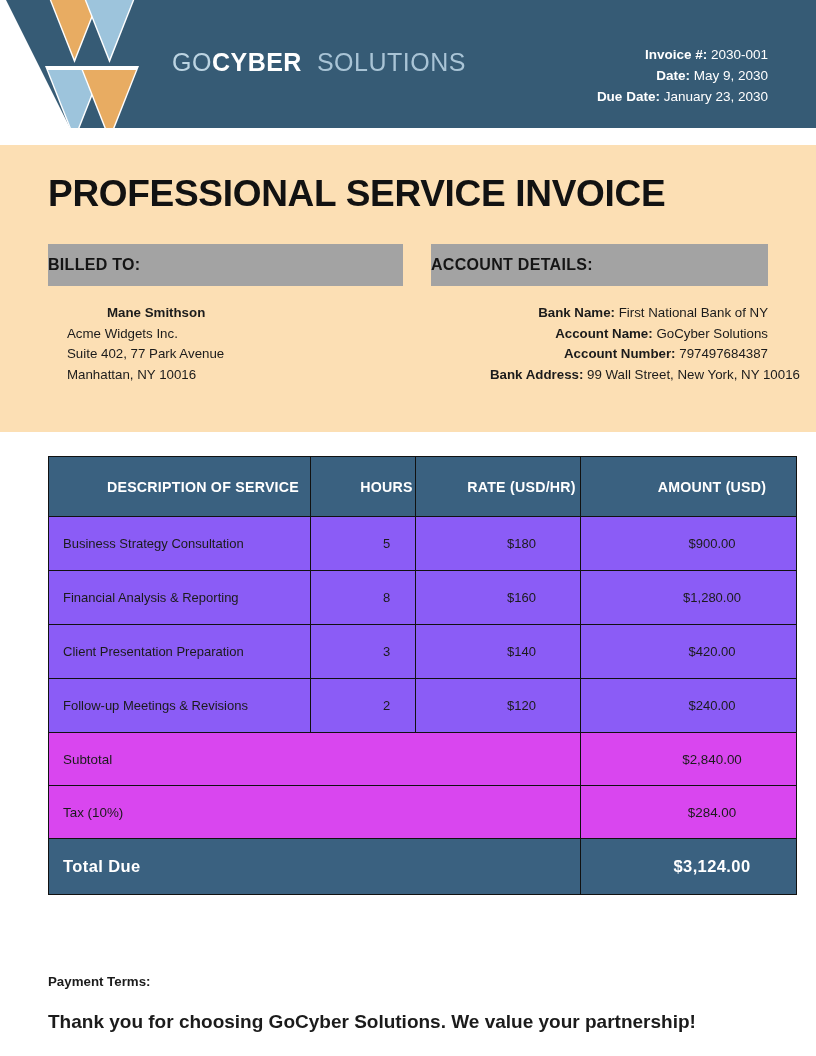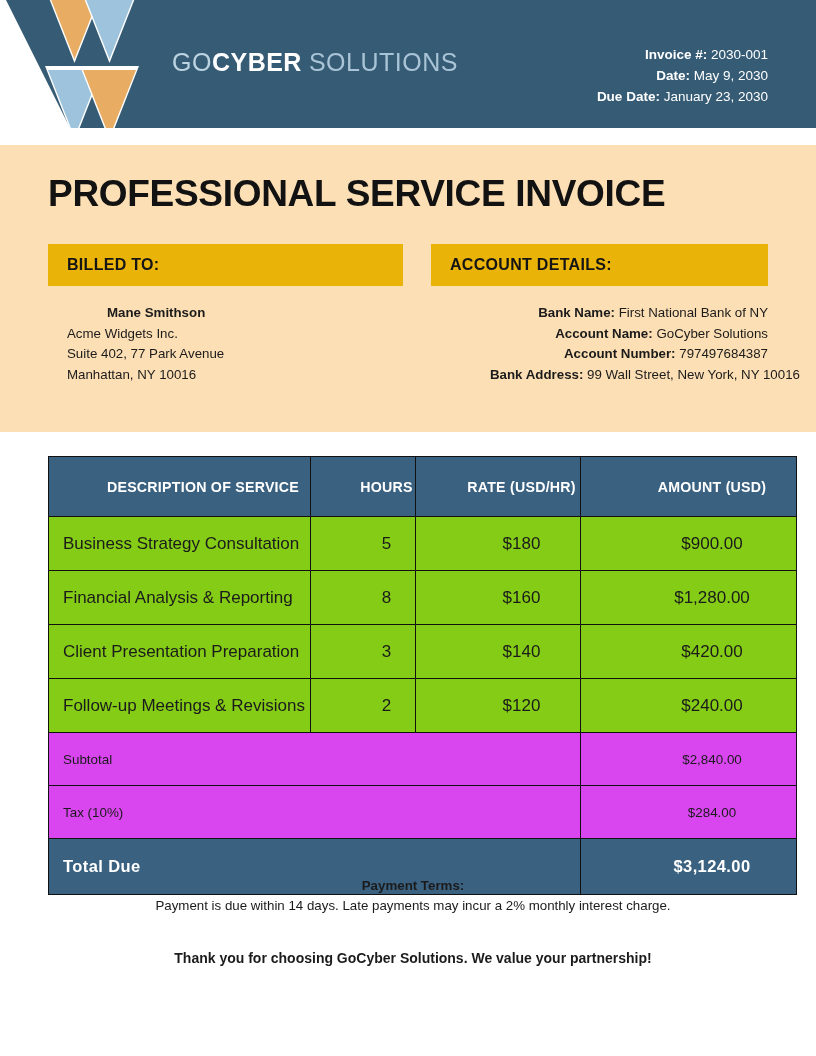--- a/index.html
+++ b/index.html
@@ -45,21 +45,21 @@
     color: #bcd4e2;
     font-weight: 400;
   }
   .brand .cyber {
     color: #ffffff;
     font-weight: 700;
   }
   .brand .solutions {
     color: #a9c4d6;
     font-weight: 400;
-    margin-left: 7px;
+    margin-left: 15px;
   }
   .meta {
     position: absolute;
     right: 48px;
     top: 44px;
     text-align: right;
     color: #ffffff;
     font-size: 13.5px;
     line-height: 21px;
   }
@@ -87,25 +87,24 @@
   }
 
   .panel-col {
     position: absolute;
     top: 99px;
   }
   .panel-col.left  { left: 48px;  width: 355px; }
   .panel-col.right { left: 431px; width: 337px; text-align: right; }
 
   .panel-head {
-    background: #eab308;
+    background: #a3a3a3;
     height: 42px;
     display: flex;
     align-items: center;
-    padding-left: 19px;
     box-sizing: border-box;
     font-size: 16px;
     font-weight: 700;
     letter-spacing: 0.3px;
     color: #151515;
   }
   .panel-body {
     padding-top: 17px;
     padding-left: 19px;
     font-size: 13.3px;
@@ -137,22 +136,22 @@
     font-weight: 700;
     letter-spacing: 0.25px;
   }
   .col-desc { width: 262px; }
   .col-hrs  { width: 105px; }
   .col-rate { width: 165px; }
   .col-amt  { width: 216px; }
 
   .table tbody td {
     height: 54px;
-    background: #84cc16;
-    font-size: 17px;
+    background: #8b5cf6;
+    font-size: 13px;
     font-weight: 400;
     color: #1b1b1b;
   }
   td.t-left   { text-align: left; padding-left: 14px; }
   td.t-center { text-align: center; }
 
   tr.sum td {
     background: #d946ef;
     height: 53px;
     font-size: 13.4px;
@@ -163,33 +162,32 @@
     height: 56px;
     font-size: 16.5px;
     font-weight: 700;
     letter-spacing: 0.4px;
   }
 
   
   .footer {
     position: absolute;
     left: 48px;
-    top: 876px;
+    top: 972px;
     width: 730px;
     font-size: 13.3px;
     line-height: 20px;
     color: #1b1b1b;
-    text-align: center;
   }
   .footer .ft-strong { font-weight: 700; }
   .footer .ft-line { white-space: nowrap; }
   .footer .ft-thanks {
-    margin-top: 32px;
-    font-weight: 700;
-    font-size: 14px;
+    margin-top: 20px;
+    font-weight: 700;
+    font-size: 19px;
     white-space: nowrap;
   }
 </style>
 </head>
 <body>
 
 <div class="header">
 
   <div class="logo-mark">
     <svg width="182" height="128" viewBox="0 0 182 128" xmlns="http://www.w3.org/2000/svg">
@@ -312,15 +310,14 @@
     </tr>
     <tr class="total">
       <td class="t-left" colspan="3">Total Due</td>
       <td class="t-center">$3,124.00</td>
     </tr>
   </tbody>
 </table>
 
 <div class="footer">
   <div class="ft-strong">Payment Terms:</div>
-  <div class="ft-line">Payment is due within 14 days. Late payments may incur a 2% monthly interest charge.</div>
   <div class="ft-thanks">Thank you for choosing GoCyber Solutions. We value your partnership!</div>
 </div>
 
 </body></html>

